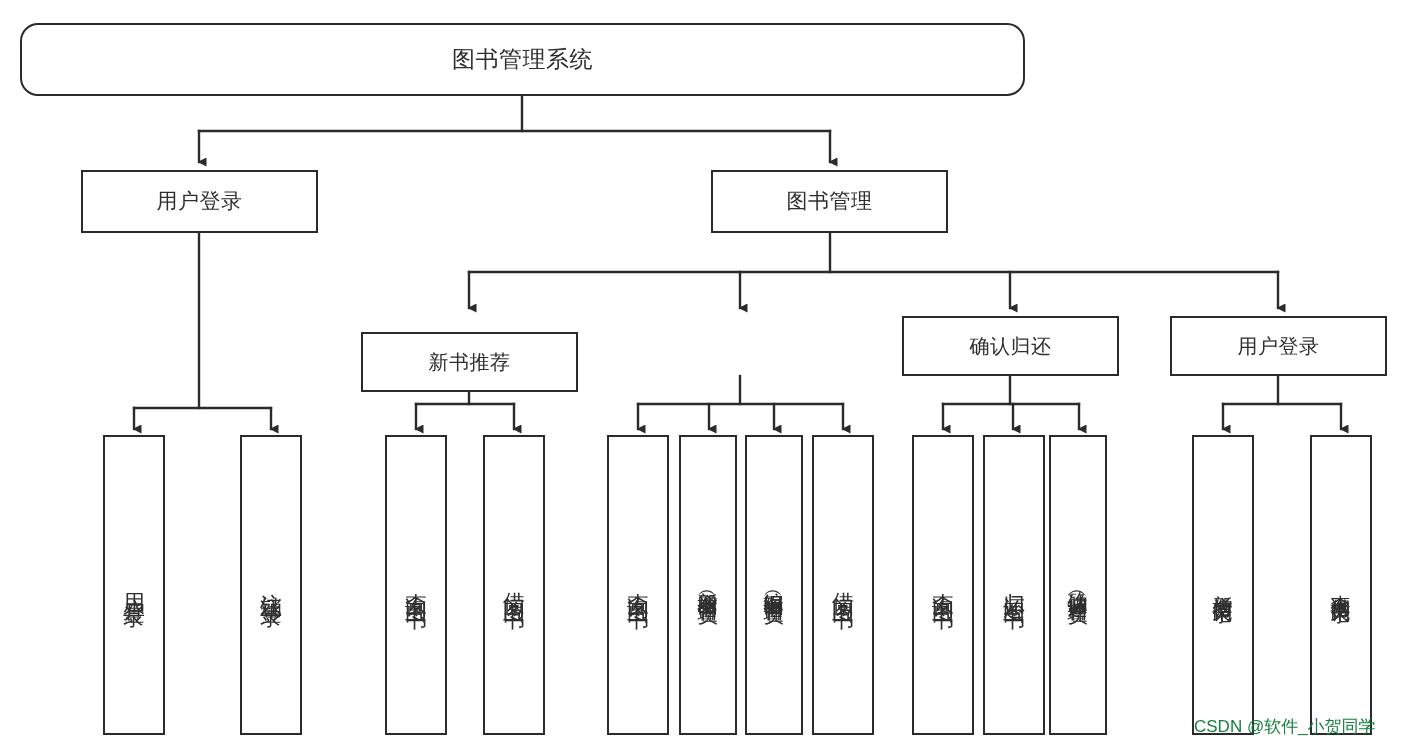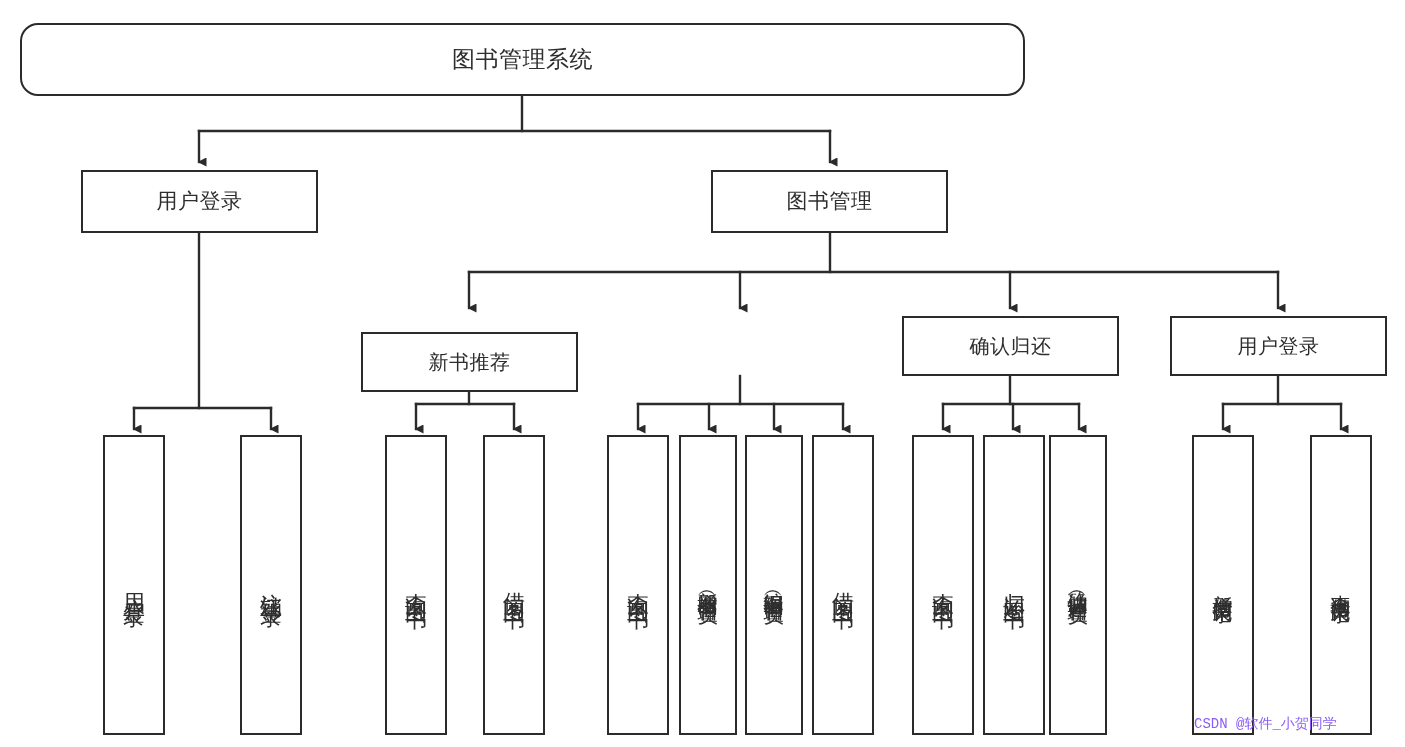--- a/index.html
+++ b/index.html
@@ -56,24 +56,24 @@
     font-size:22px;
     line-height:1.0;
     letter-spacing:5px;
     white-space:nowrap;
     max-height:290px;
   }
   .node.leaf.narrow .lbl{ font-size:20px; letter-spacing:2px; }
   .watermark{
     position:absolute;
     z-index:5;
-    font-size:14px;
-    color:#8b5cf6;
+    font-size:17px;
+    color:#15803d;
     white-space:nowrap;
-    font-family:Liberation Mono, monospace;
+    font-family:Liberation Sans, sans-serif;
   }
 </style>
 </head>
 <body>
 
 <div id="canvas">
 
   <svg id="edges" viewBox="0 0 1405 747" width="1405" height="747" xmlns="http://www.w3.org/2000/svg">
     <defs>
       <marker id="arw" viewBox="0 0 12 12" refX="6" refY="10" markerWidth="9" markerHeight="9" orient="auto-start-reverse" markerUnits="userSpaceOnUse">

